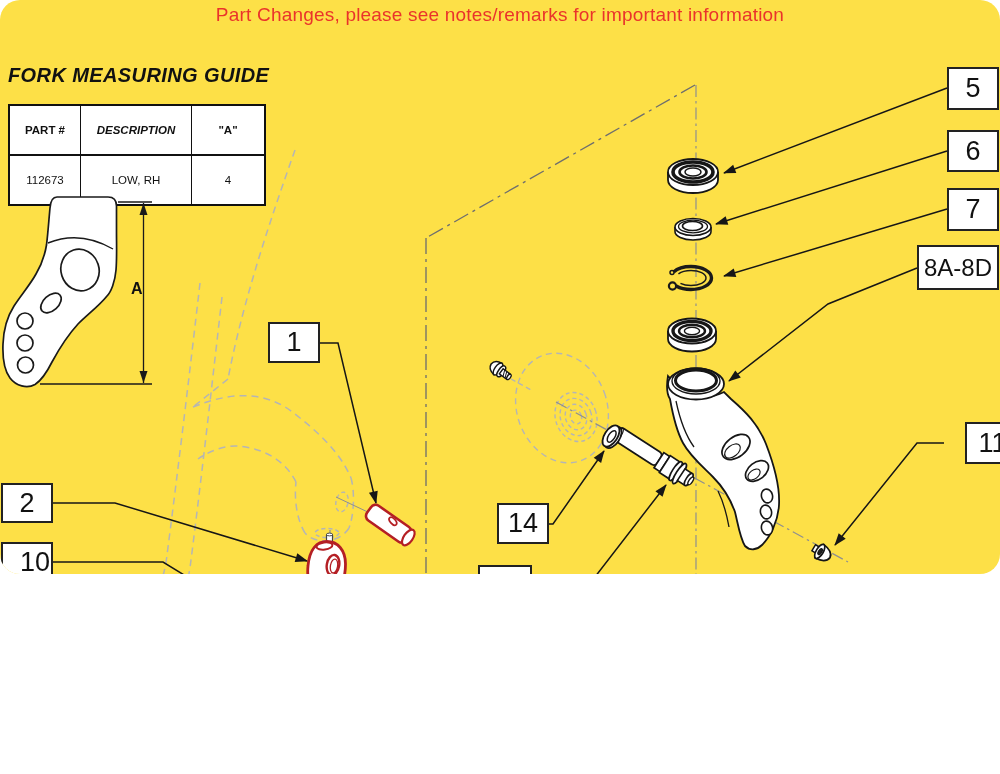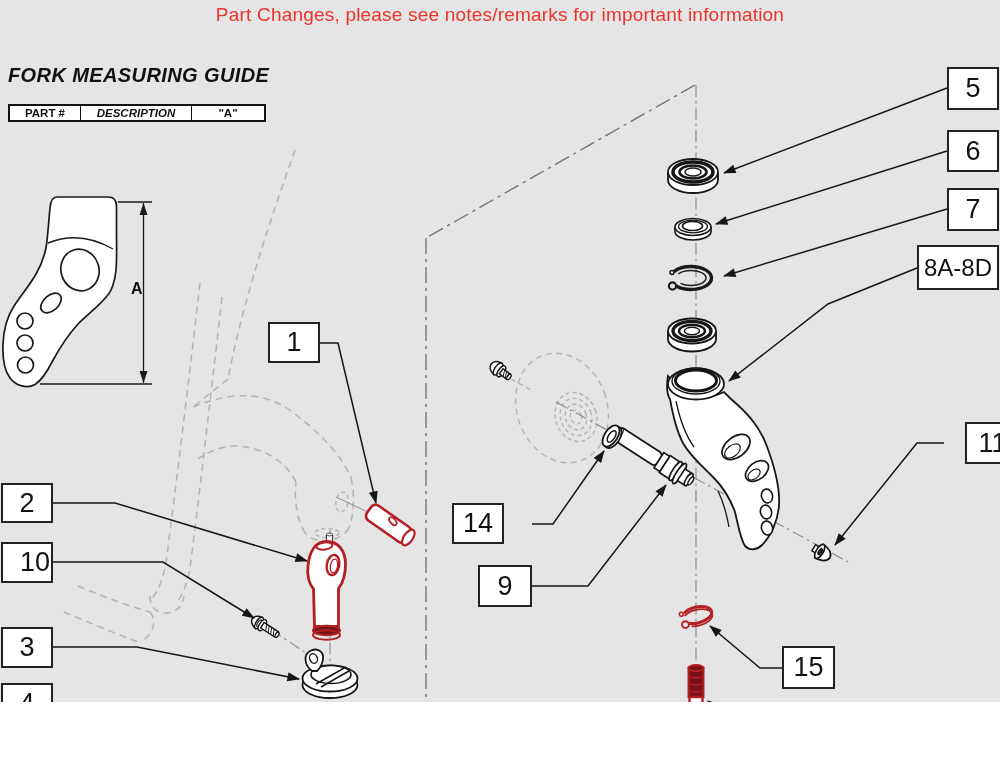--- a/index.html
+++ b/index.html
@@ -1,25 +1,25 @@
 <!DOCTYPE html>
 <html><head>
 <meta charset="utf-8">
 <style>
   html,body{margin:0;padding:0;background:#fff;}
-  .canvas{position:relative;width:1000px;height:702px;background:#e5e5e5;overflow:hidden;
-          font-family:"Liberation Sans", sans-serif;color:#111;}
+  .canvas{position:relative;width:1000px;height:574px;background:#fde047;overflow:hidden;
+          font-family:"Liberation Sans", sans-serif;color:#111;border-radius:20px;}
   .notice{position:absolute;left:0;top:4px;width:100%;text-align:center;
           font-size:19px;color:#ea332b;letter-spacing:0.2px;}
   .guide-title{position:absolute;left:8px;top:64px;font-size:20px;font-weight:bold;
           font-style:italic;letter-spacing:0.4px;color:#111;}
   table.guide{position:absolute;left:8px;top:104px;border-collapse:collapse;
           background:#fff;font-size:11.5px;}
   table.guide th, table.guide td{border:1.2px solid #111;text-align:center;
-          padding:0 4px;height:14px;line-height:14px;}
+          padding:17px 4px;height:14px;line-height:14px;}
   table.guide th{font-weight:bold;font-size:11.5px;border-bottom-width:2px;}
   table.guide{border:2px solid #111;}
   table.guide tr.thick td{border-bottom-width:2px;}
   .col-part{width:62px;} .col-desc{width:102px;font-style:italic;} .col-a{width:64px;}
   .callout{position:absolute;background:#fff;border:2px solid #222;display:flex;
           align-items:center;justify-content:center;font-size:27px;color:#111;
           box-sizing:border-box;}
   .callout.small-text{font-size:24px;}
   .dim-label{position:absolute;font-size:16px;font-weight:600;color:#111;}
   svg.art{position:absolute;left:0;top:0;}
@@ -34,20 +34,25 @@
 
   <table class="guide">
     <thead>
       <tr>
         <th class="col-part">PART #</th>
         <th class="col-desc">DESCRIPTION</th>
         <th class="col-a">"A"</th>
       </tr>
     </thead>
     <tbody>
+        <tr class="thick">
+          <td>112673</td>
+          <td>LOW, RH</td>
+          <td>4</td>
+        </tr>
       </tbody>
   </table>
 
   <svg class="art" width="1000" height="774" viewBox="0 0 1000 774">
     <defs>
       <marker id="ah" markerWidth="14" markerHeight="11" refX="12" refY="5" orient="auto" markerUnits="userSpaceOnUse">
         <path d="M0.5,0.5 L13,5 L0.5,9.5 Z" fill="#161616"></path>
       </marker>
     </defs>
 
@@ -278,20 +283,20 @@
   <div class="callout" style="left:268px;top:322px;width:52px;height:41px;">1</div>
   <div class="callout" style="left:1px;top:483px;width:52px;height:40px;">2</div>
   <div class="callout" style="left:1px;top:542px;width:52px;height:41px;padding-left:16px;">10</div>
   <div class="callout" style="left:1px;top:627px;width:52px;height:41px;">3</div>
   <div class="callout" style="left:1px;top:683px;width:52px;height:40px;">4</div>
   <div class="callout" style="left:947px;top:67px;width:52px;height:43px;">5</div>
   <div class="callout" style="left:947px;top:130px;width:52px;height:42px;">6</div>
   <div class="callout" style="left:947px;top:188px;width:52px;height:43px;">7</div>
   <div class="callout small-text" style="left:917px;top:245px;width:82px;height:45px;text-align:center;">8A-8D</div>
   <div class="callout" style="left:944px;top:422px;width:55px;height:42px;margin-left:21px;">11</div>
-  <div class="callout" style="left:452px;top:503px;width:52px;height:41px;">14</div>
+  <div class="callout" style="left:497px;top:503px;width:52px;height:41px;">14</div>
   <div class="callout" style="left:478px;top:565px;width:54px;height:42px;">9</div>
   <div class="callout" style="left:782px;top:646px;width:53px;height:43px;">15</div>
   <div class="callout" style="left:828px;top:716px;width:53px;height:43px;">13</div>
 
   <div class="dim-label" style="left:131px;top:280px;">A</div>
 
 </div>
 
 </body></html>

